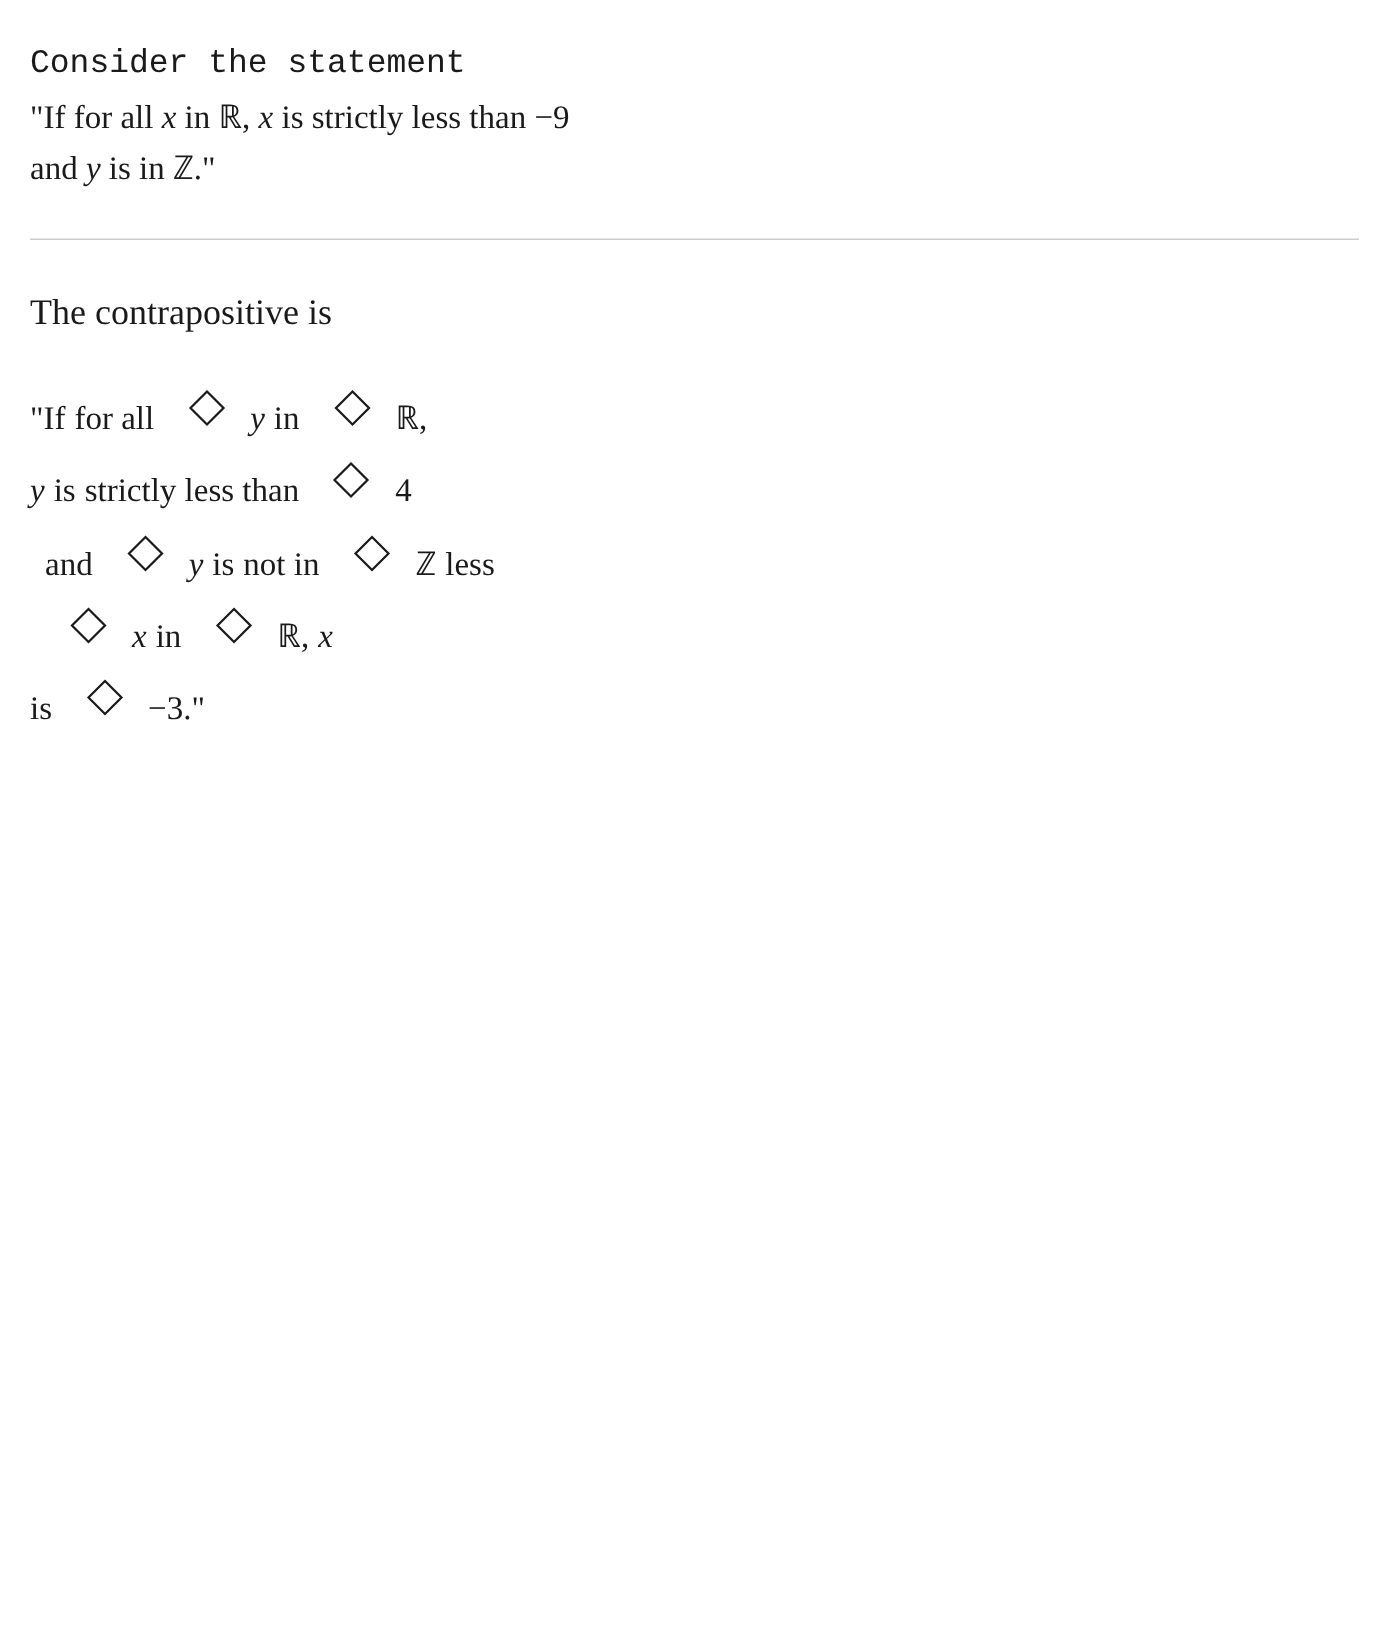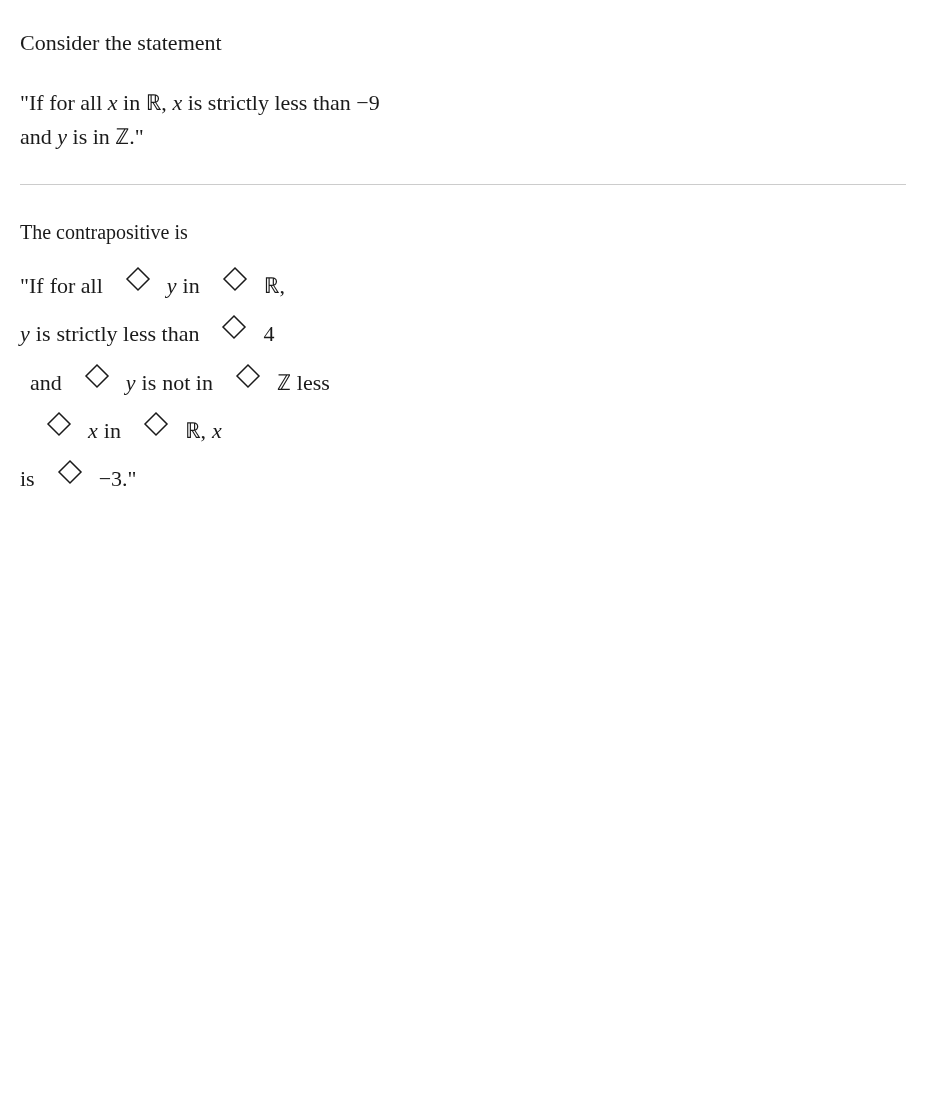--- a/index.html
+++ b/index.html
@@ -12,41 +12,42 @@
       background: #ffffff;
       font-family: Georgia, 'Times New Roman', serif;
       font-size: 22px;
       color: #1a1a1a;
       width: 926px;
       min-height: 1096px;
       padding: 30px 20px 30px 20px;
     }
 
     .section-intro {
-      margin-bottom: 30px;
+      margin-bottom: 6px;
+      font-family: Liberation Mono, monospace;
     }
 
     .statement-block {
       margin-bottom: 24px;
       line-height: 1.55;
     }
 
     .statement-block p {
       font-size: 22px;
     }
 
     .divider {
       border: none;
       border-top: 1px solid #cccccc;
       margin: 30px 0 36px 0;
     }
 
     .contrapositive-intro {
-      margin-bottom: 19px;
-      font-size: 20px;
+      margin-bottom: 33px;
+      font-size: 24px;
     }
 
     .interactive-statement {
       font-size: 22px;
       line-height: 2.1;
     }
 
     .interactive-row {
       display: flex;
       align-items: baseline;

